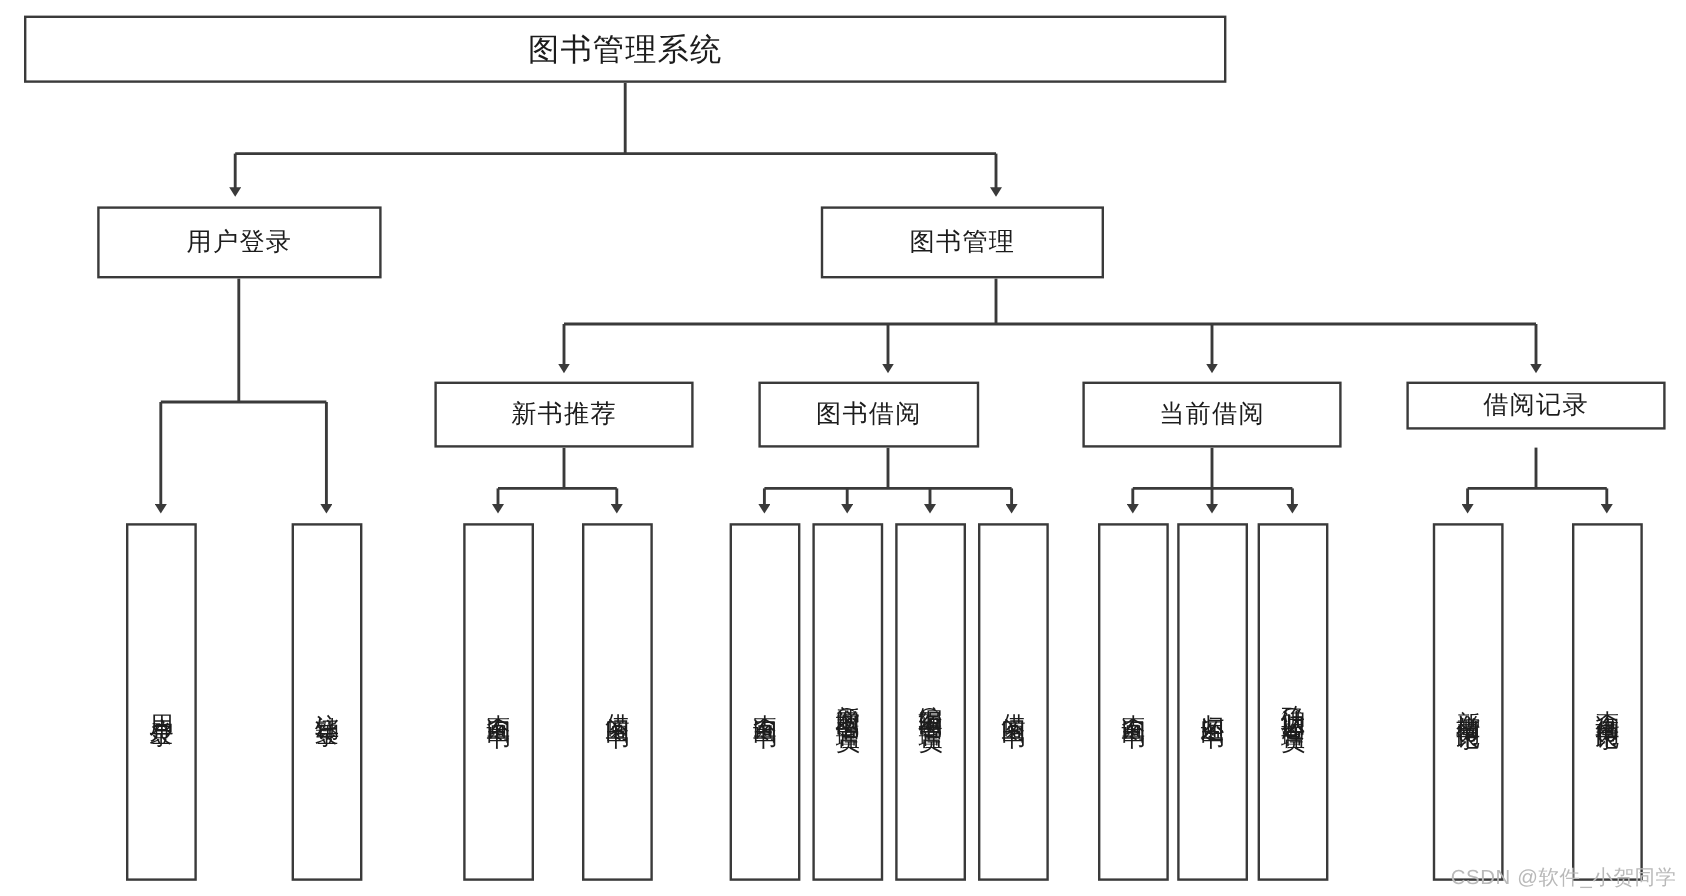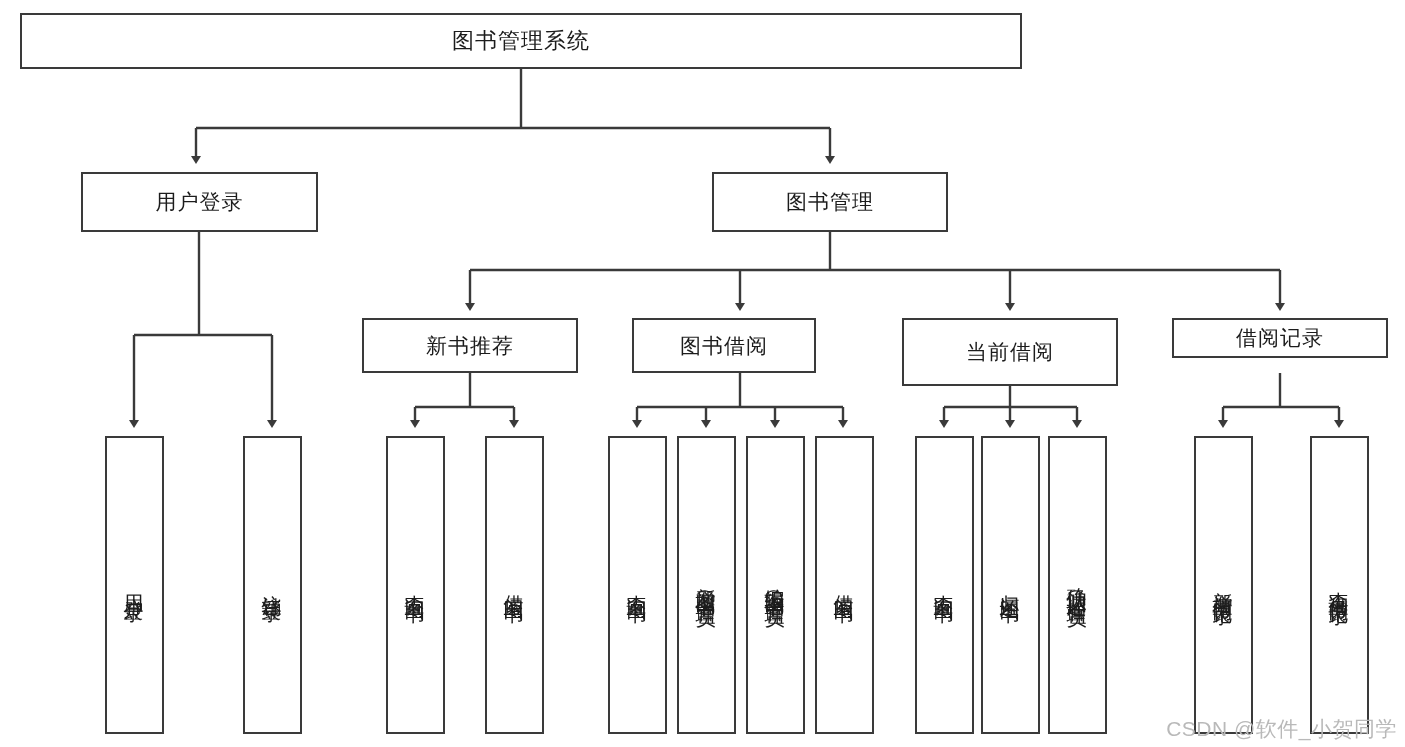--- a/index.html
+++ b/index.html
@@ -27,21 +27,21 @@
     justify-content: center;
     color: #1c1c1c;
   }
   .node-h {
     font-size: 21px;
     letter-spacing: 1px;
     line-height: 1.1;
     white-space: nowrap;
   }
   .node-root {
-    font-size: 22px;
+    font-size: 26px;
     letter-spacing: 1px;
   }
   .vtext {
     writing-mode: vertical-rl;
     text-orientation: upright;
     letter-spacing: 3px;
     display: block;
   }
   .leaf {
     position: absolute;
@@ -60,21 +60,21 @@
     left: 0;
     top: 0;
     width: 1405px;
     height: 747px;
     pointer-events: none;
   }
   .watermark {
     position: absolute;
     right: 8px;
     bottom: 4px;
-    font-size: 21px;
+    font-size: 17px;
     color: #b9b9b9;
     letter-spacing: 0.5px;
     white-space: nowrap;
   }
 </style>
 </head>
 <body>
 
 <div id="canvas">
 
@@ -128,31 +128,31 @@
     </g>
   </svg>
 
   <div class="node node-h node-root" style="left:20px; top:13px; width:1002px; height:56px;">
     <span>图书管理系统</span>
   </div>
 
   <div class="node node-h" style="left:81px; top:172px; width:237px; height:60px;">
     <span>用户登录</span>
   </div>
-  <div class="node node-h" style="left:712px; top:172px; width:236px; height:60px;">
+  <div class="node node-h" style="left:684px; top:172px; width:236px; height:60px;">
     <span>图书管理</span>
   </div>
 
   <div class="node node-h" style="left:362px; top:318px; width:216px; height:55px;">
     <span>新书推荐</span>
   </div>
   <div class="node node-h" style="left:632px; top:318px; width:184px; height:55px;">
     <span>图书借阅</span>
   </div>
-  <div class="node node-h" style="left:902px; top:318px; width:216px; height:68px;">
+  <div class="node node-h" style="left:902px; top:318px; width:216px; height:55px;">
     <span>当前借阅</span>
   </div>
   <div class="node node-h" style="left:1172px; top:318px; width:216px; height:40px;">
     <span>借阅记录</span>
   </div>
 
   <div class="leaf" style="left:105px; top:436px; width:59px; height:298px;">
     <span class="vtext">用户登录</span>
   </div>
   <div class="leaf" style="left:243px; top:436px; width:59px; height:298px;">

